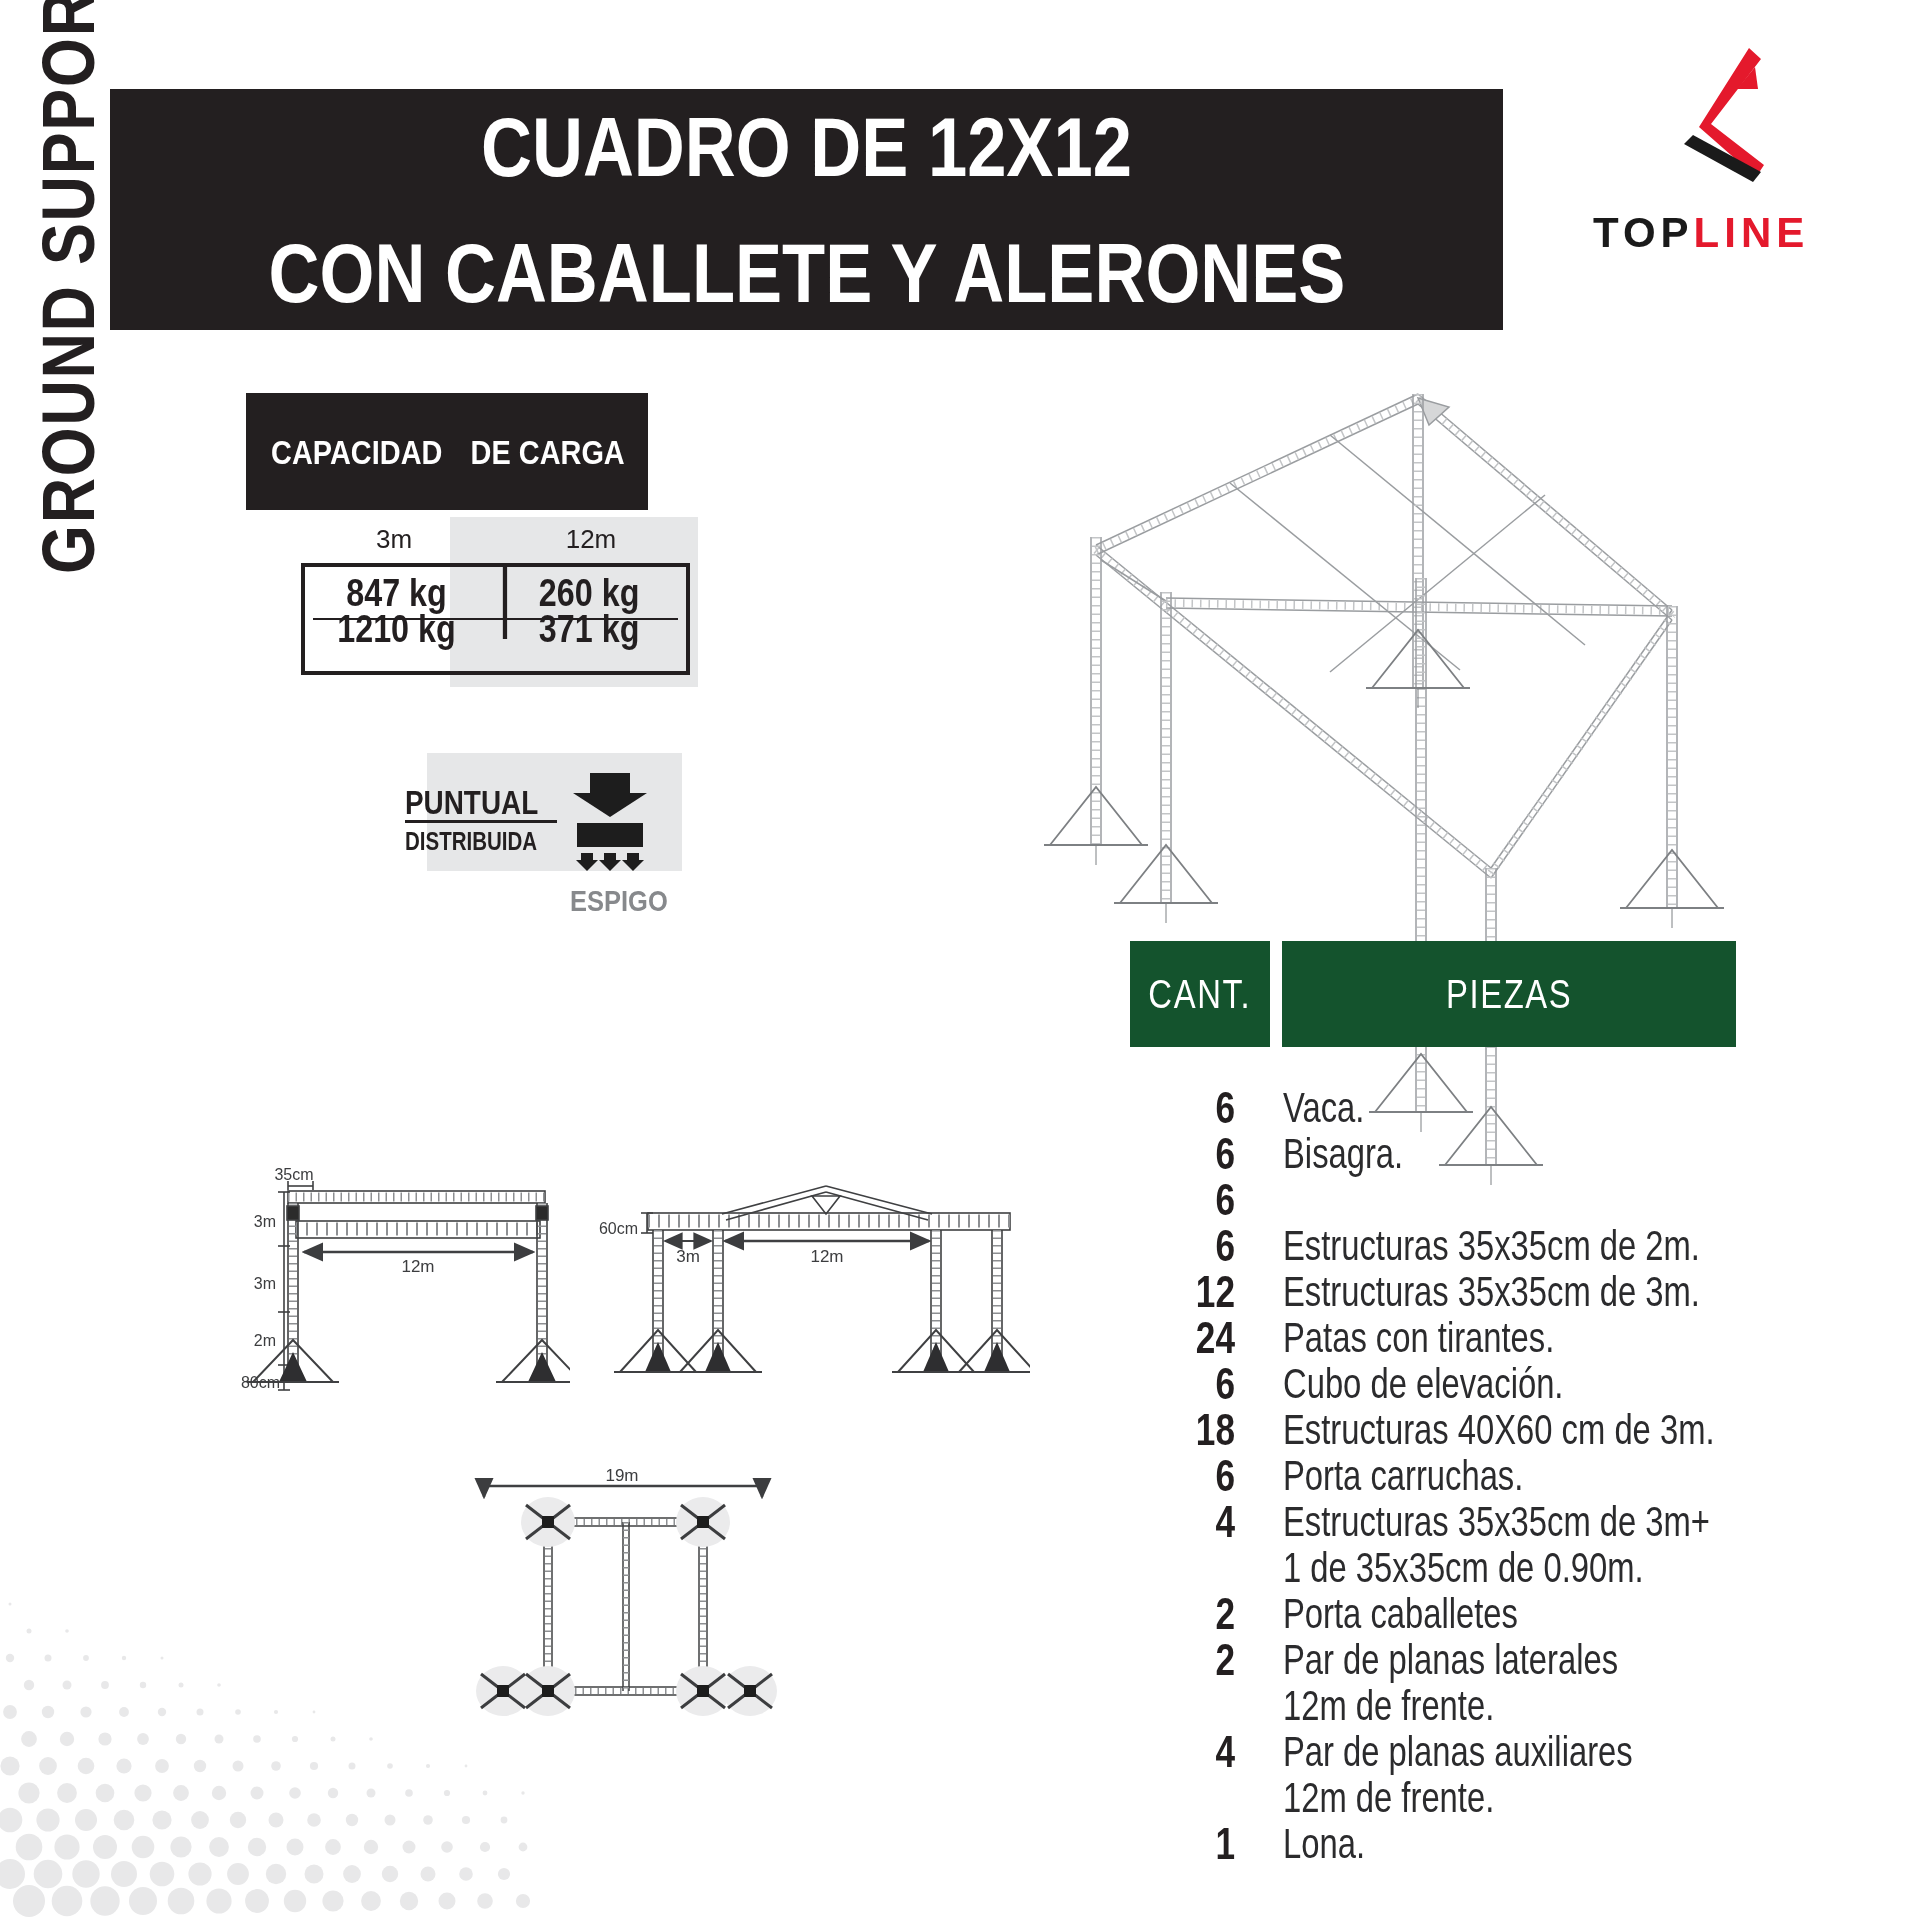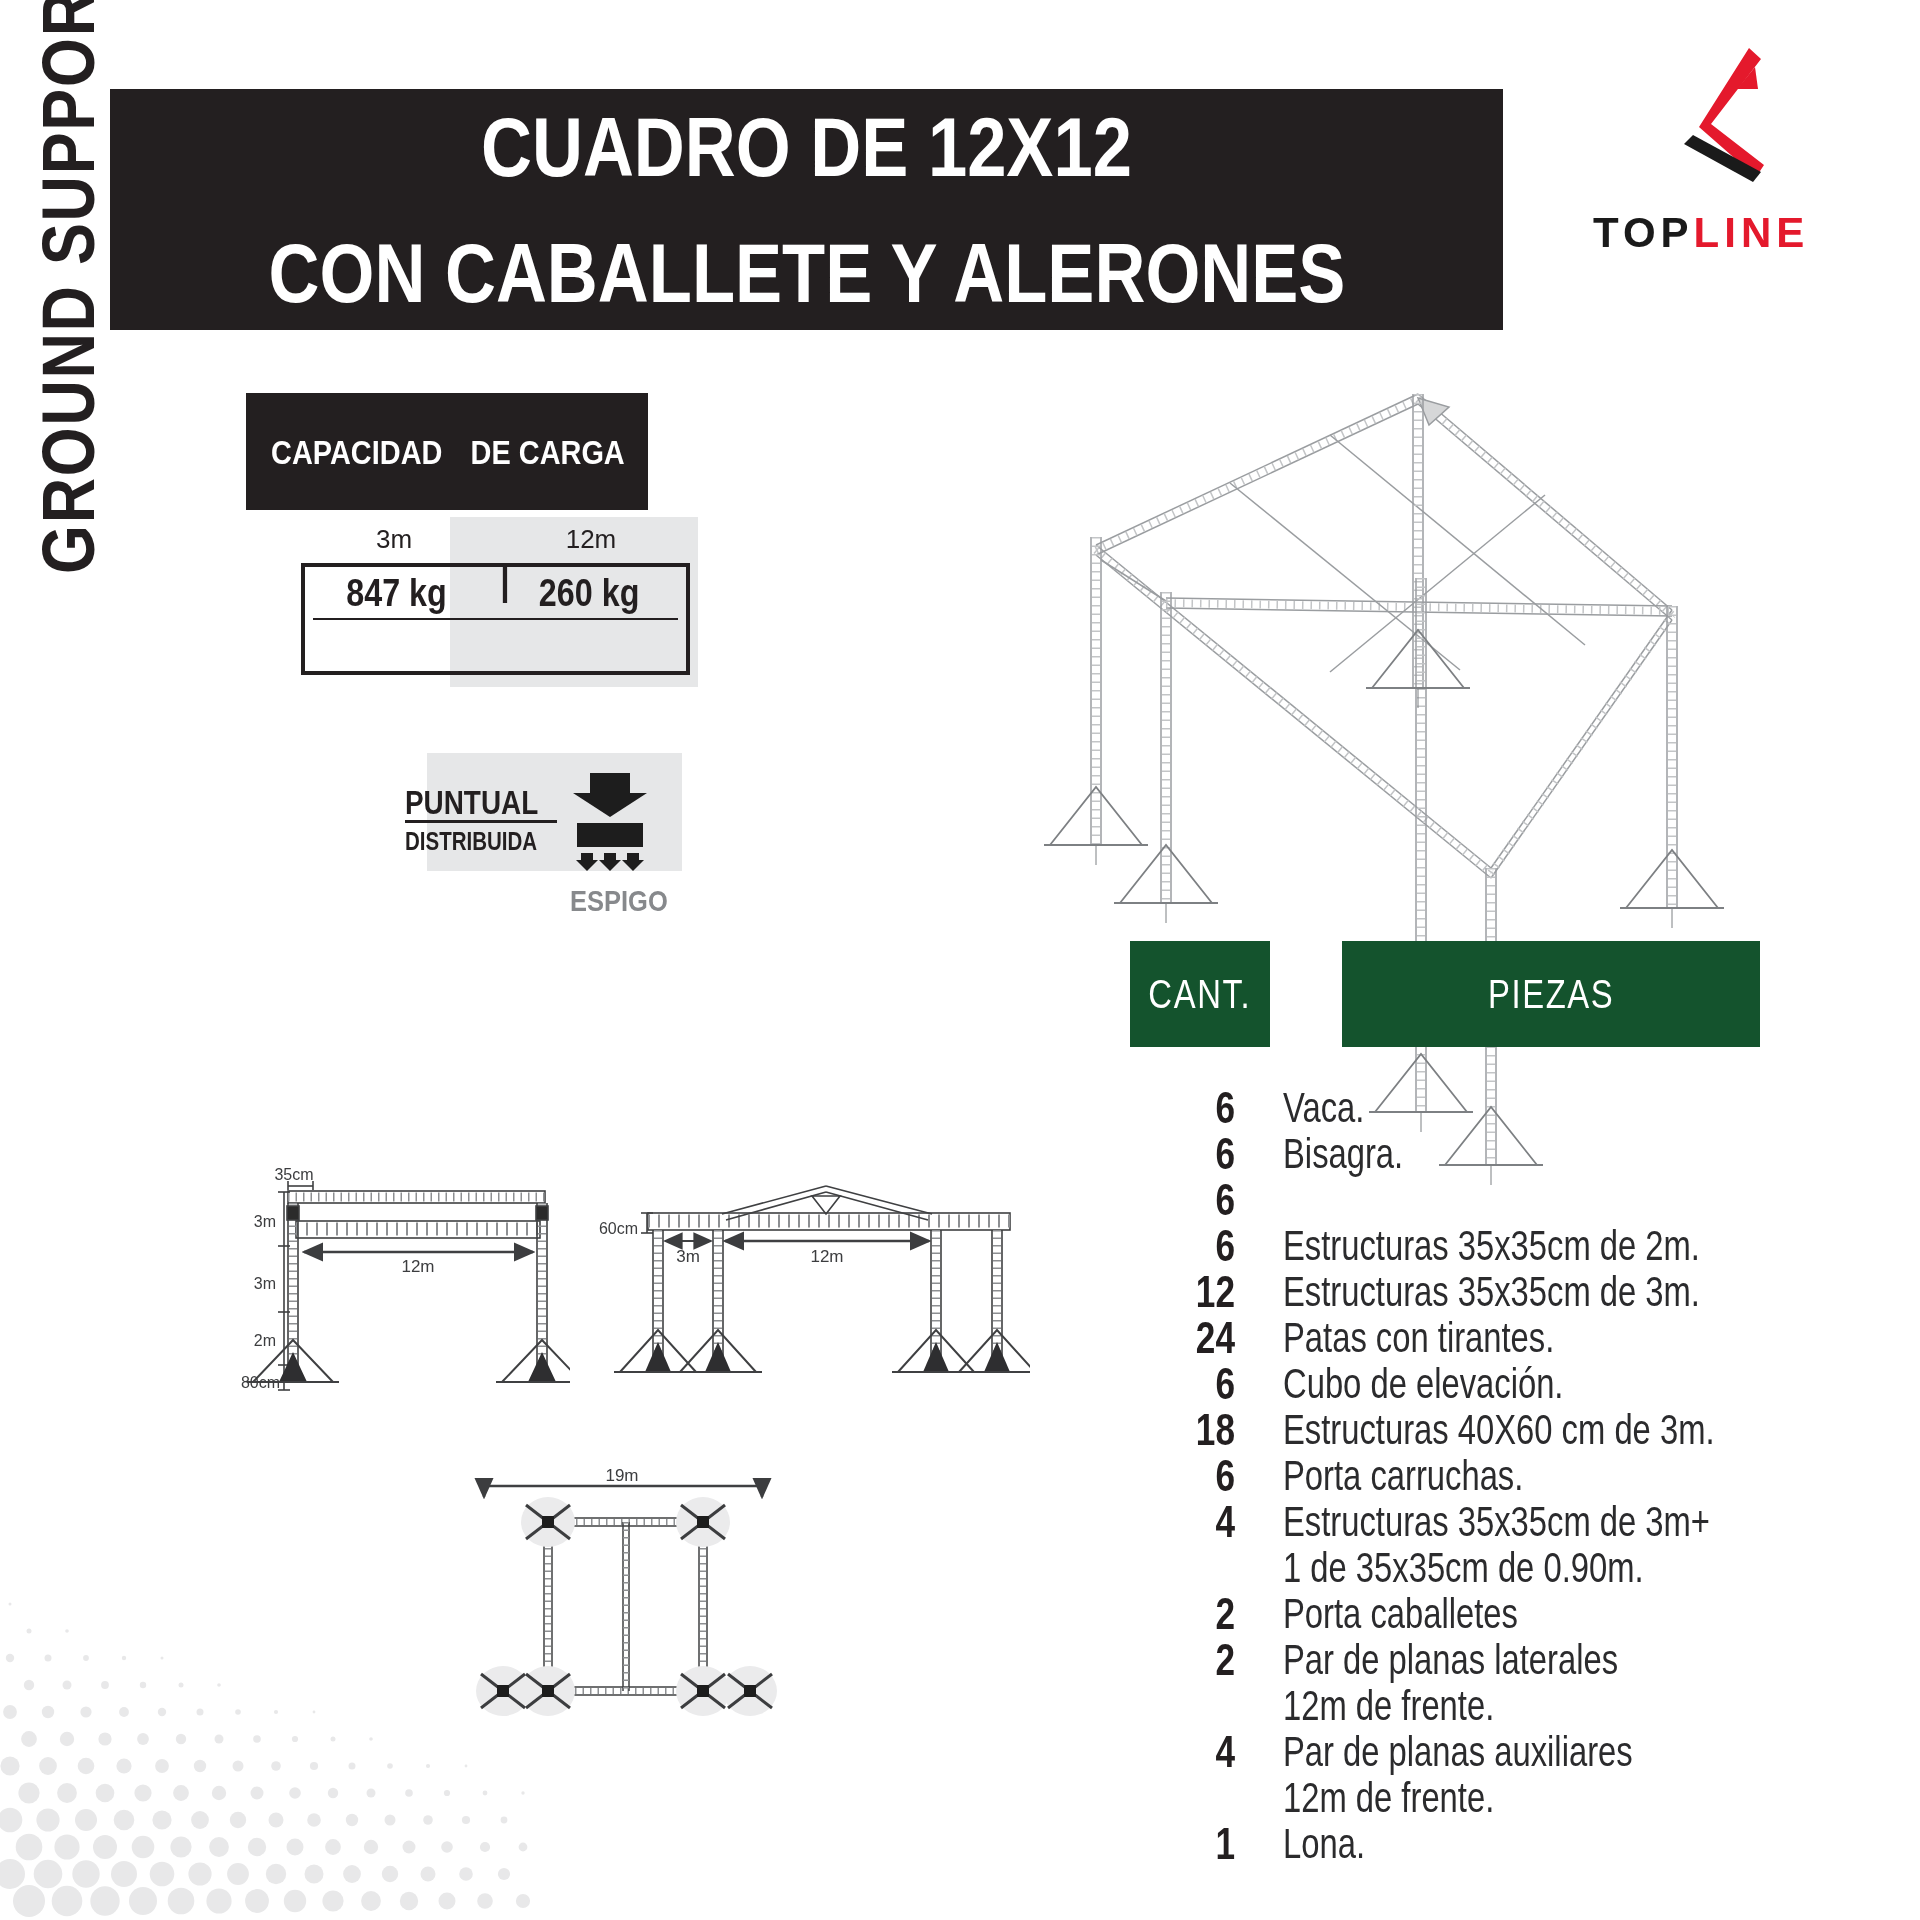--- a/index.html
+++ b/index.html
@@ -43,21 +43,21 @@
            transform-origin:0 50%;white-space:nowrap;}
   #punt-line{left:405px;top:820px;width:152px;height:3px;background:#231f20;}
   #distribuida{left:405px;top:827px;font-size:25px;font-weight:700;transform:scaleX(0.82);
                transform-origin:0 50%;white-space:nowrap;}
   #espigo{left:570px;top:884px;font-size:30px;font-weight:700;color:#87898c;
           transform:scaleX(0.85);transform-origin:0 50%;white-space:nowrap;}
 
   
   .ph{background:#14532d;display:flex;justify-content:center;align-items:center;}
   #cant-box{left:1130px;top:941px;width:140px;height:106px;}
-  #piezas-box{left:1342px;top:941px;width:418px;height:106px;}
+  #piezas-box{left:1282px;top:941px;width:454px;height:106px;}
   .ph div{color:#ffffff;font-size:40px;font-weight:400;letter-spacing:2px;transform:scaleX(0.82);white-space:nowrap;}
 
   
   #parts{left:1100px;top:1085px;width:760px;}
   .part-row{display:flex;align-items:flex-start;}
   .part-qty{width:135px;text-align:right;font-size:44px;font-weight:700;line-height:46px;
             transform:scaleX(0.8);transform-origin:100% 50%;}
   .part-lines{margin-left:48px;}
   .pl{font-size:42px;font-weight:400;line-height:46px;transform:scaleX(0.78);
       transform-origin:0 50%;white-space:nowrap;color:#2b2b2d;}
@@ -151,20 +151,24 @@
   <div>CAPACIDAD</div>
   <div>DE CARGA</div>
 </div>
 <div class="abs cap-gray"></div>
 <div class="abs colhead" id="col3m">3m</div>
 <div class="abs colhead" id="col12m">12m</div>
 <div class="abs cap-table">
   <div class="cap-row">
     <div class="cap-cell">847 kg</div>
     <div class="cap-cell c2">260 kg</div>
+  </div>
+  <div class="cap-row">
+    <div class="cap-cell">1210 kg</div>
+    <div class="cap-cell c2">371 kg</div>
   </div>
   <div class="cap-mid"></div>
 </div>
 
 <div class="abs load-gray"></div>
 <div class="abs" id="puntual">PUNTUAL</div>
 <div class="abs" id="punt-line"></div>
 <div class="abs" id="distribuida">DISTRIBUIDA</div>
 <svg class="abs" style="left:565px;top:765px" width="90" height="110" viewBox="0 0 90 110">
   <g fill="#1d1d1d">

